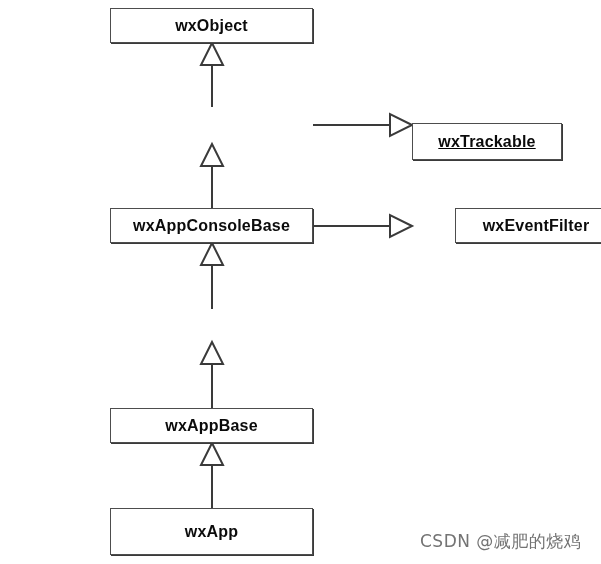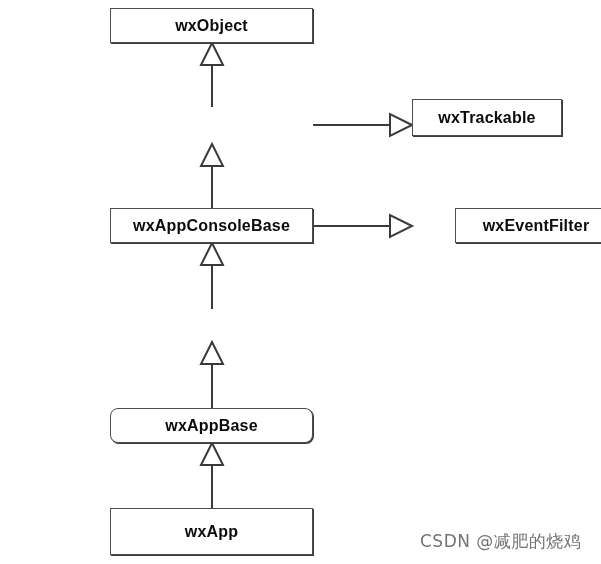--- a/index.html
+++ b/index.html
@@ -100,34 +100,34 @@
       </g>
 
     </g>
   </svg>
 
   <div class="uml-box" style="left:110px; top:8px; width:203px; height:35px;">
     <span class="uml-box-label">wxObject</span>
   </div>
 
 
-  <div class="uml-box" style="left:412px; top:99px; width:150px; height:37px;">
+  <div class="uml-box" style="left:412px; top:123px; width:150px; height:37px;text-decoration:underline;">
     <span class="uml-box-label">wxTrackable</span>
   </div>
 
   <div class="uml-box" style="left:110px; top:208px; width:203px; height:35px;">
     <span class="uml-box-label">wxAppConsoleBase</span>
   </div>
 
   <div class="uml-box" style="left:420px; top:208px; width:162px; height:35px;margin-left:35px;">
     <span class="uml-box-label">wxEventFilter</span>
   </div>
 
 
-  <div class="uml-box" style="left:110px; top:408px; width:203px; height:35px;border-radius:8px;">
+  <div class="uml-box" style="left:110px; top:408px; width:203px; height:35px;">
     <span class="uml-box-label">wxAppBase</span>
   </div>
 
   <div class="uml-box" style="left:110px; top:508px; width:203px; height:47px;">
     <span class="uml-box-label">wxApp</span>
   </div>
 
   <div class="watermark" style="left:420px; top:530px;">CSDN @减肥的烧鸡</div>
 
 </div>

